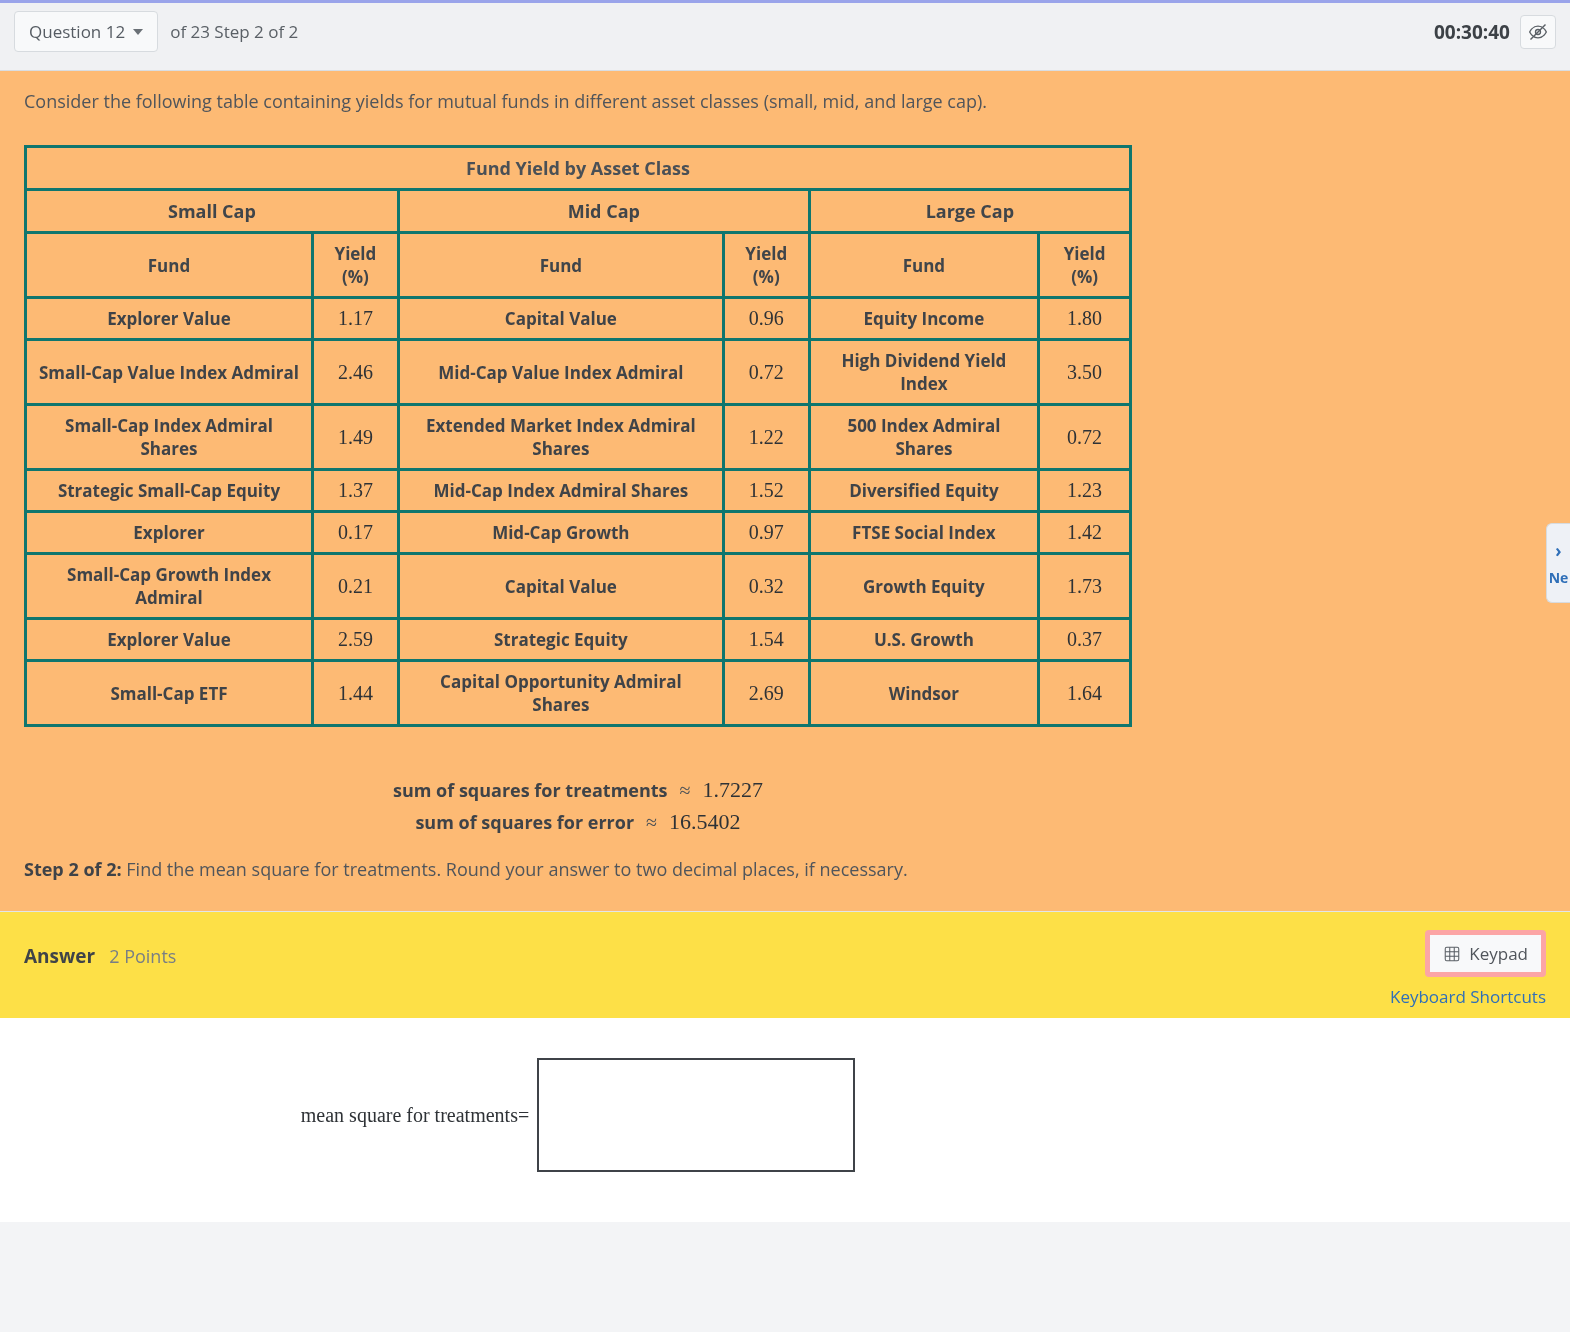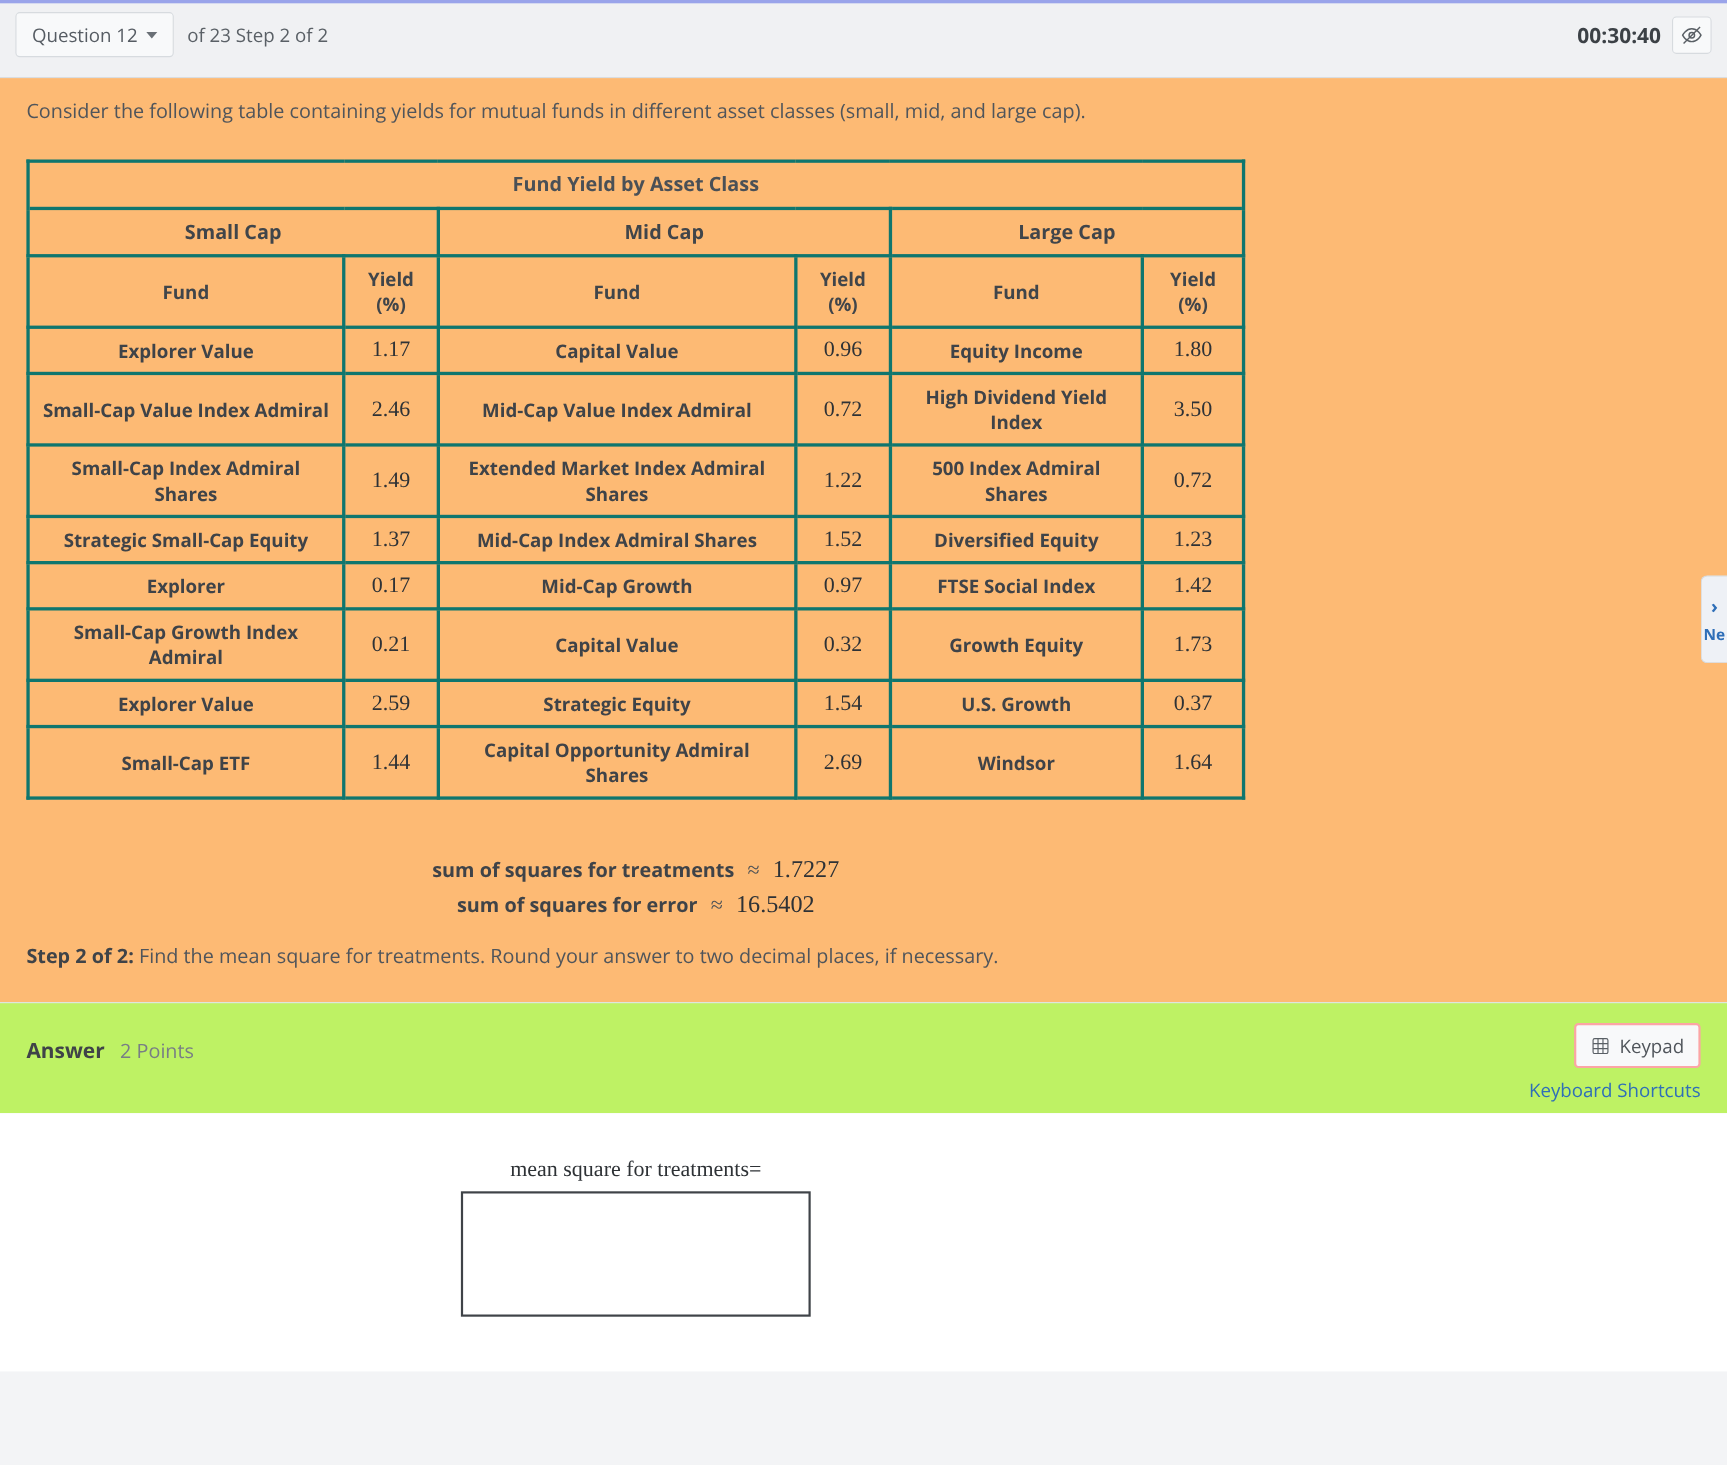--- a/index.html
+++ b/index.html
@@ -121,53 +121,53 @@
   .sums-block .val {
     font-family: "Times New Roman", Times, serif;
     font-size: 22px; color: #2e3236;
   }
   .approx { font-family: "Times New Roman", Times, serif; font-size: 20px; }
 
   .step-line { padding: 16px 24px 30px 24px; font-size: 18px; color: #50555b; }
   .step-line b { color: #3f4348; }
 
   .ans-bar {
-    background: #bef264;
+    background: #fde047;
     border-top: 1px solid #e2e5e9;
     padding: 18px 24px 10px 24px;
     display: flex; align-items: flex-start;
   }
   .ans-left { display: flex; align-items: baseline; gap: 14px; }
   .ans-left .ans { font-weight: 700; color: #3f4348; font-size: 19px; }
   .ans-left .pts { color: #787e85; font-size: 18px; margin-top: 14px; }
   .ans-right { margin-left: auto; text-align: right; }
   .keypad-btn {
     background: #f8f9fa;
-    border: 2px solid #fca5a5;
+    border: 5px solid #fca5a5;
     border-radius: 4px;
     padding: 7px 13px;
     display: inline-flex; align-items: center; gap: 8px;
     cursor: pointer;
     color: #50555b;
   }
   .kbd-link {
     display: block;
     margin-top: 8px;
     color: #2f6fb8;
     font-size: 17px;
     cursor: pointer;
   }
 
   .answer-area {
     background: #ffffff;
     padding: 40px 24px 50px 24px;
   }
   .answer-inner {
     width: 1108px;
-    display: flex; justify-content: center; align-items: center; gap: 8px; flex-direction: column;
+    display: flex; justify-content: center; align-items: center; gap: 8px;
   }
   .answer-inner .lbl {
     font-family: "Times New Roman", Times, serif;
     font-size: 20px;
     color: #2e3236;
   }
   .answer-inner input {
     width: 318px; height: 114px;
     border: 2px solid #3f4348;
     font-family: "Times New Roman", Times, serif;

